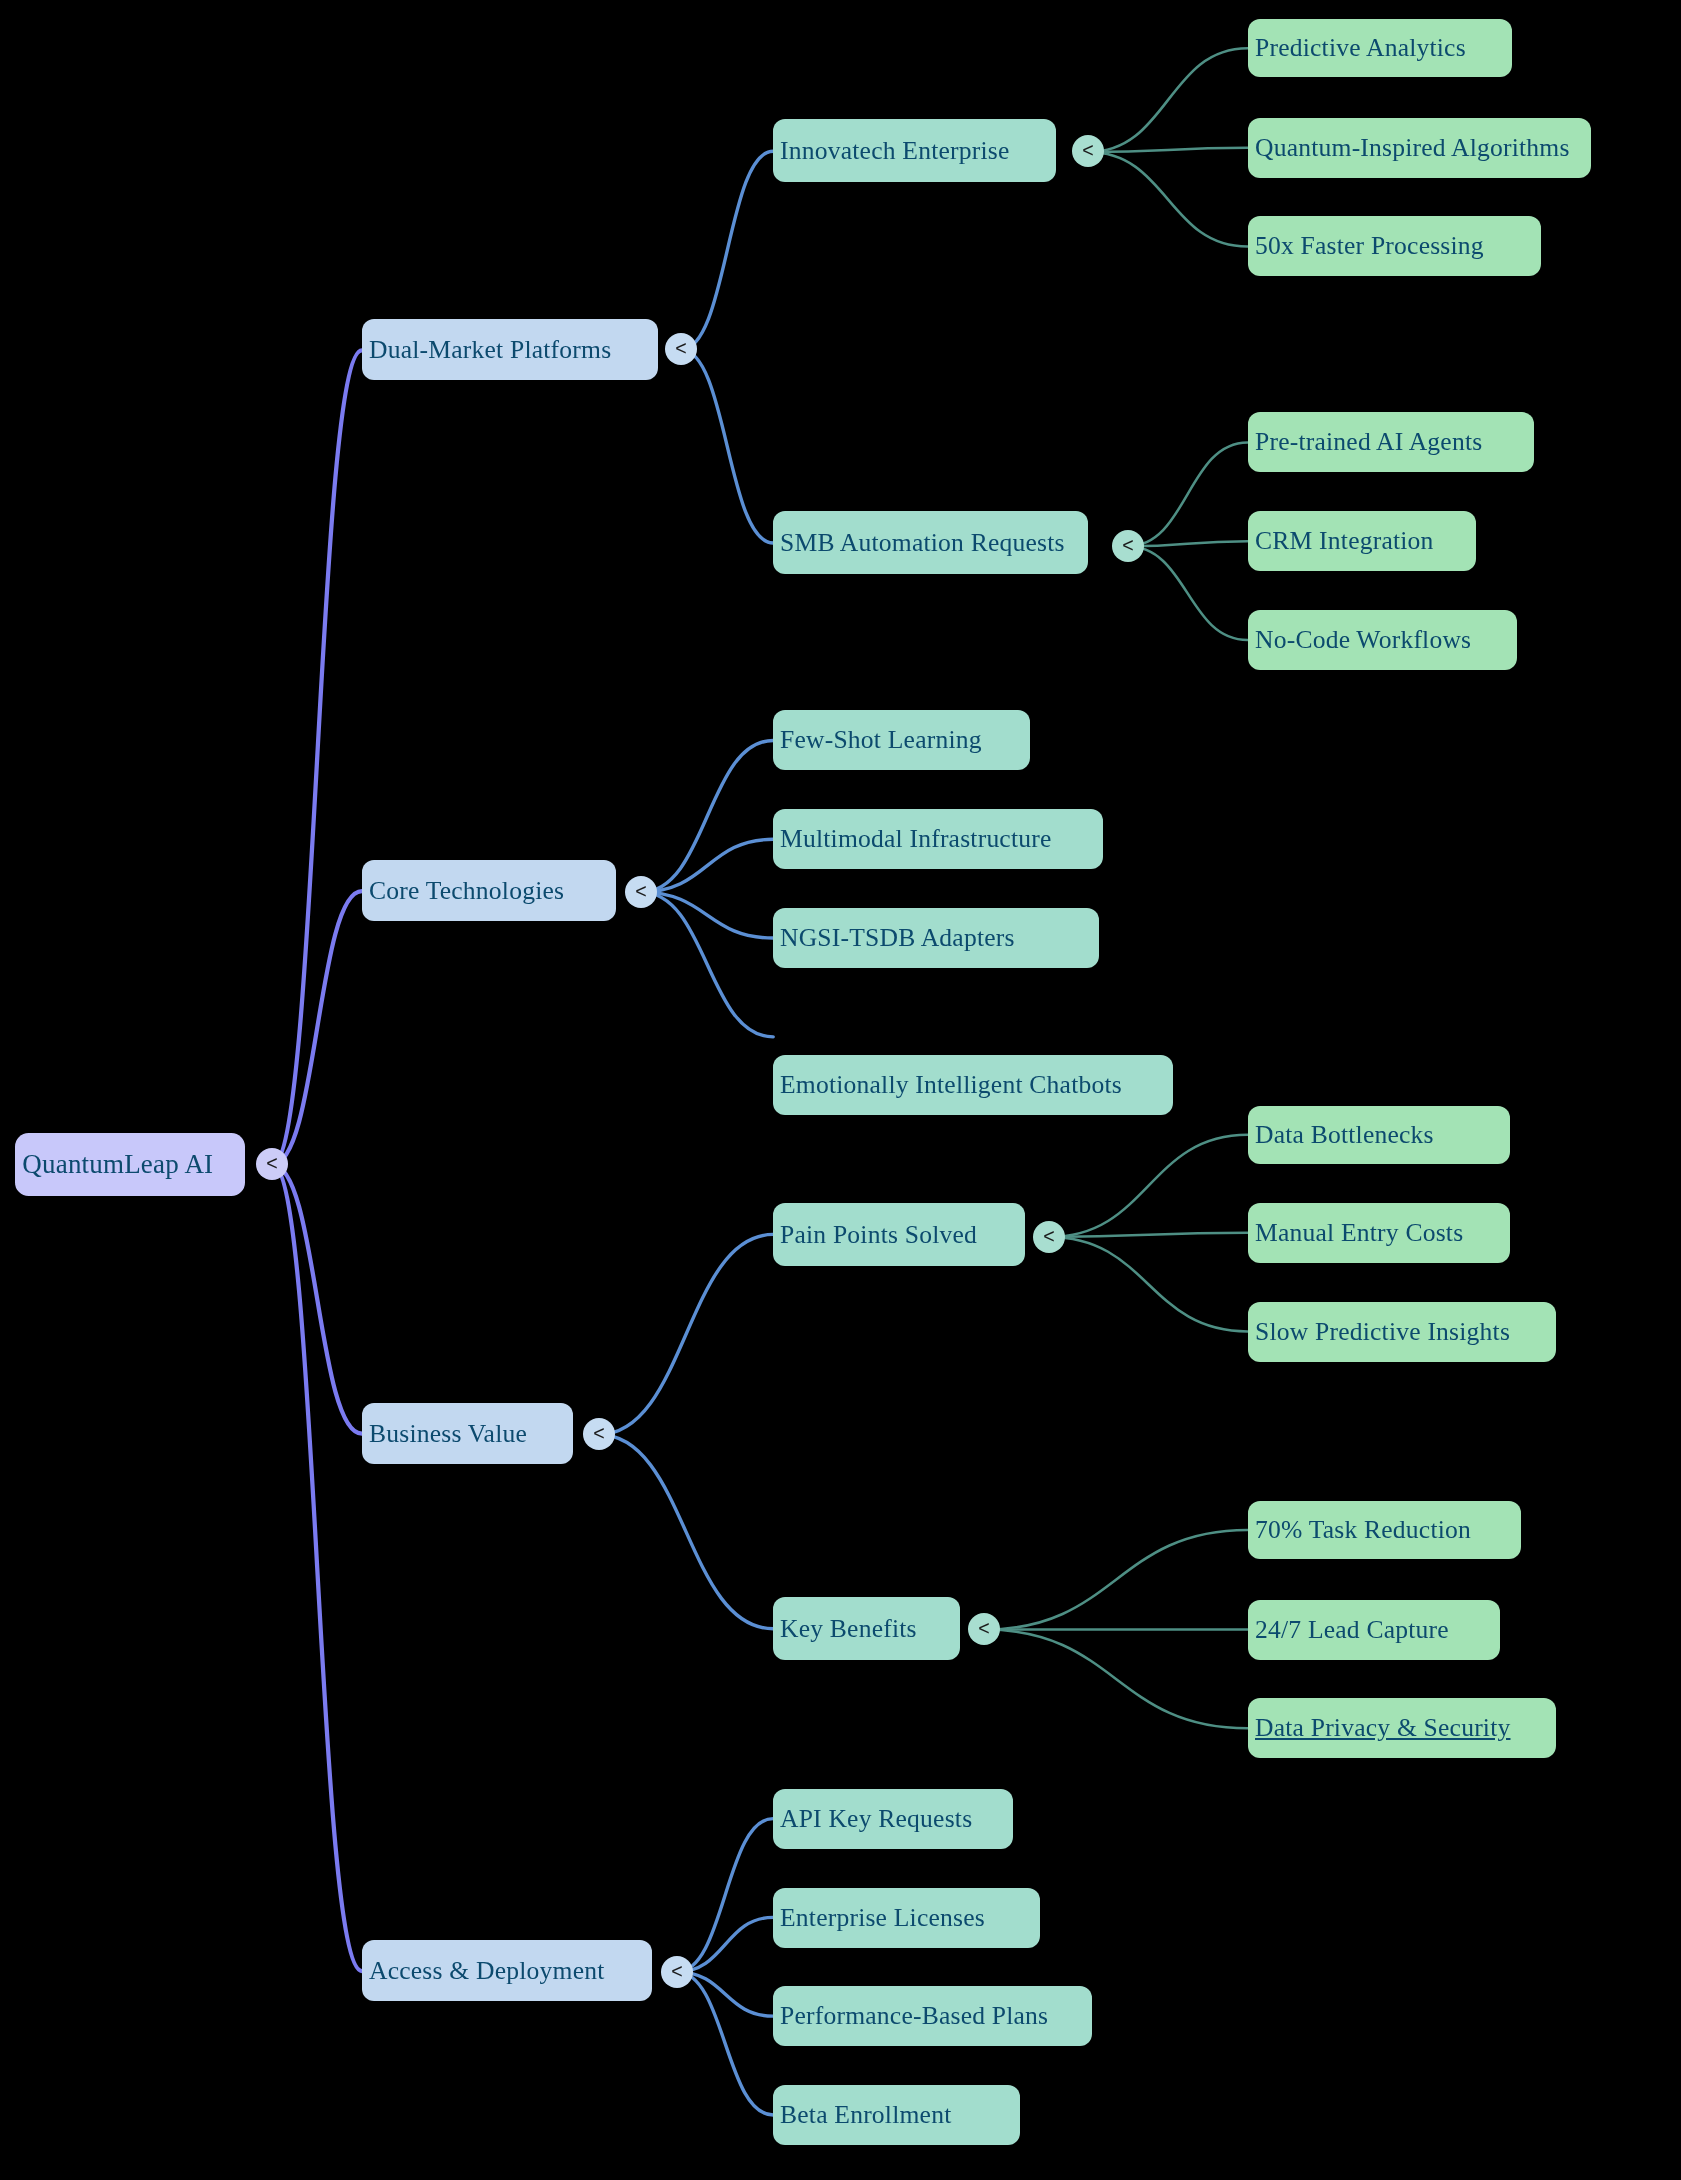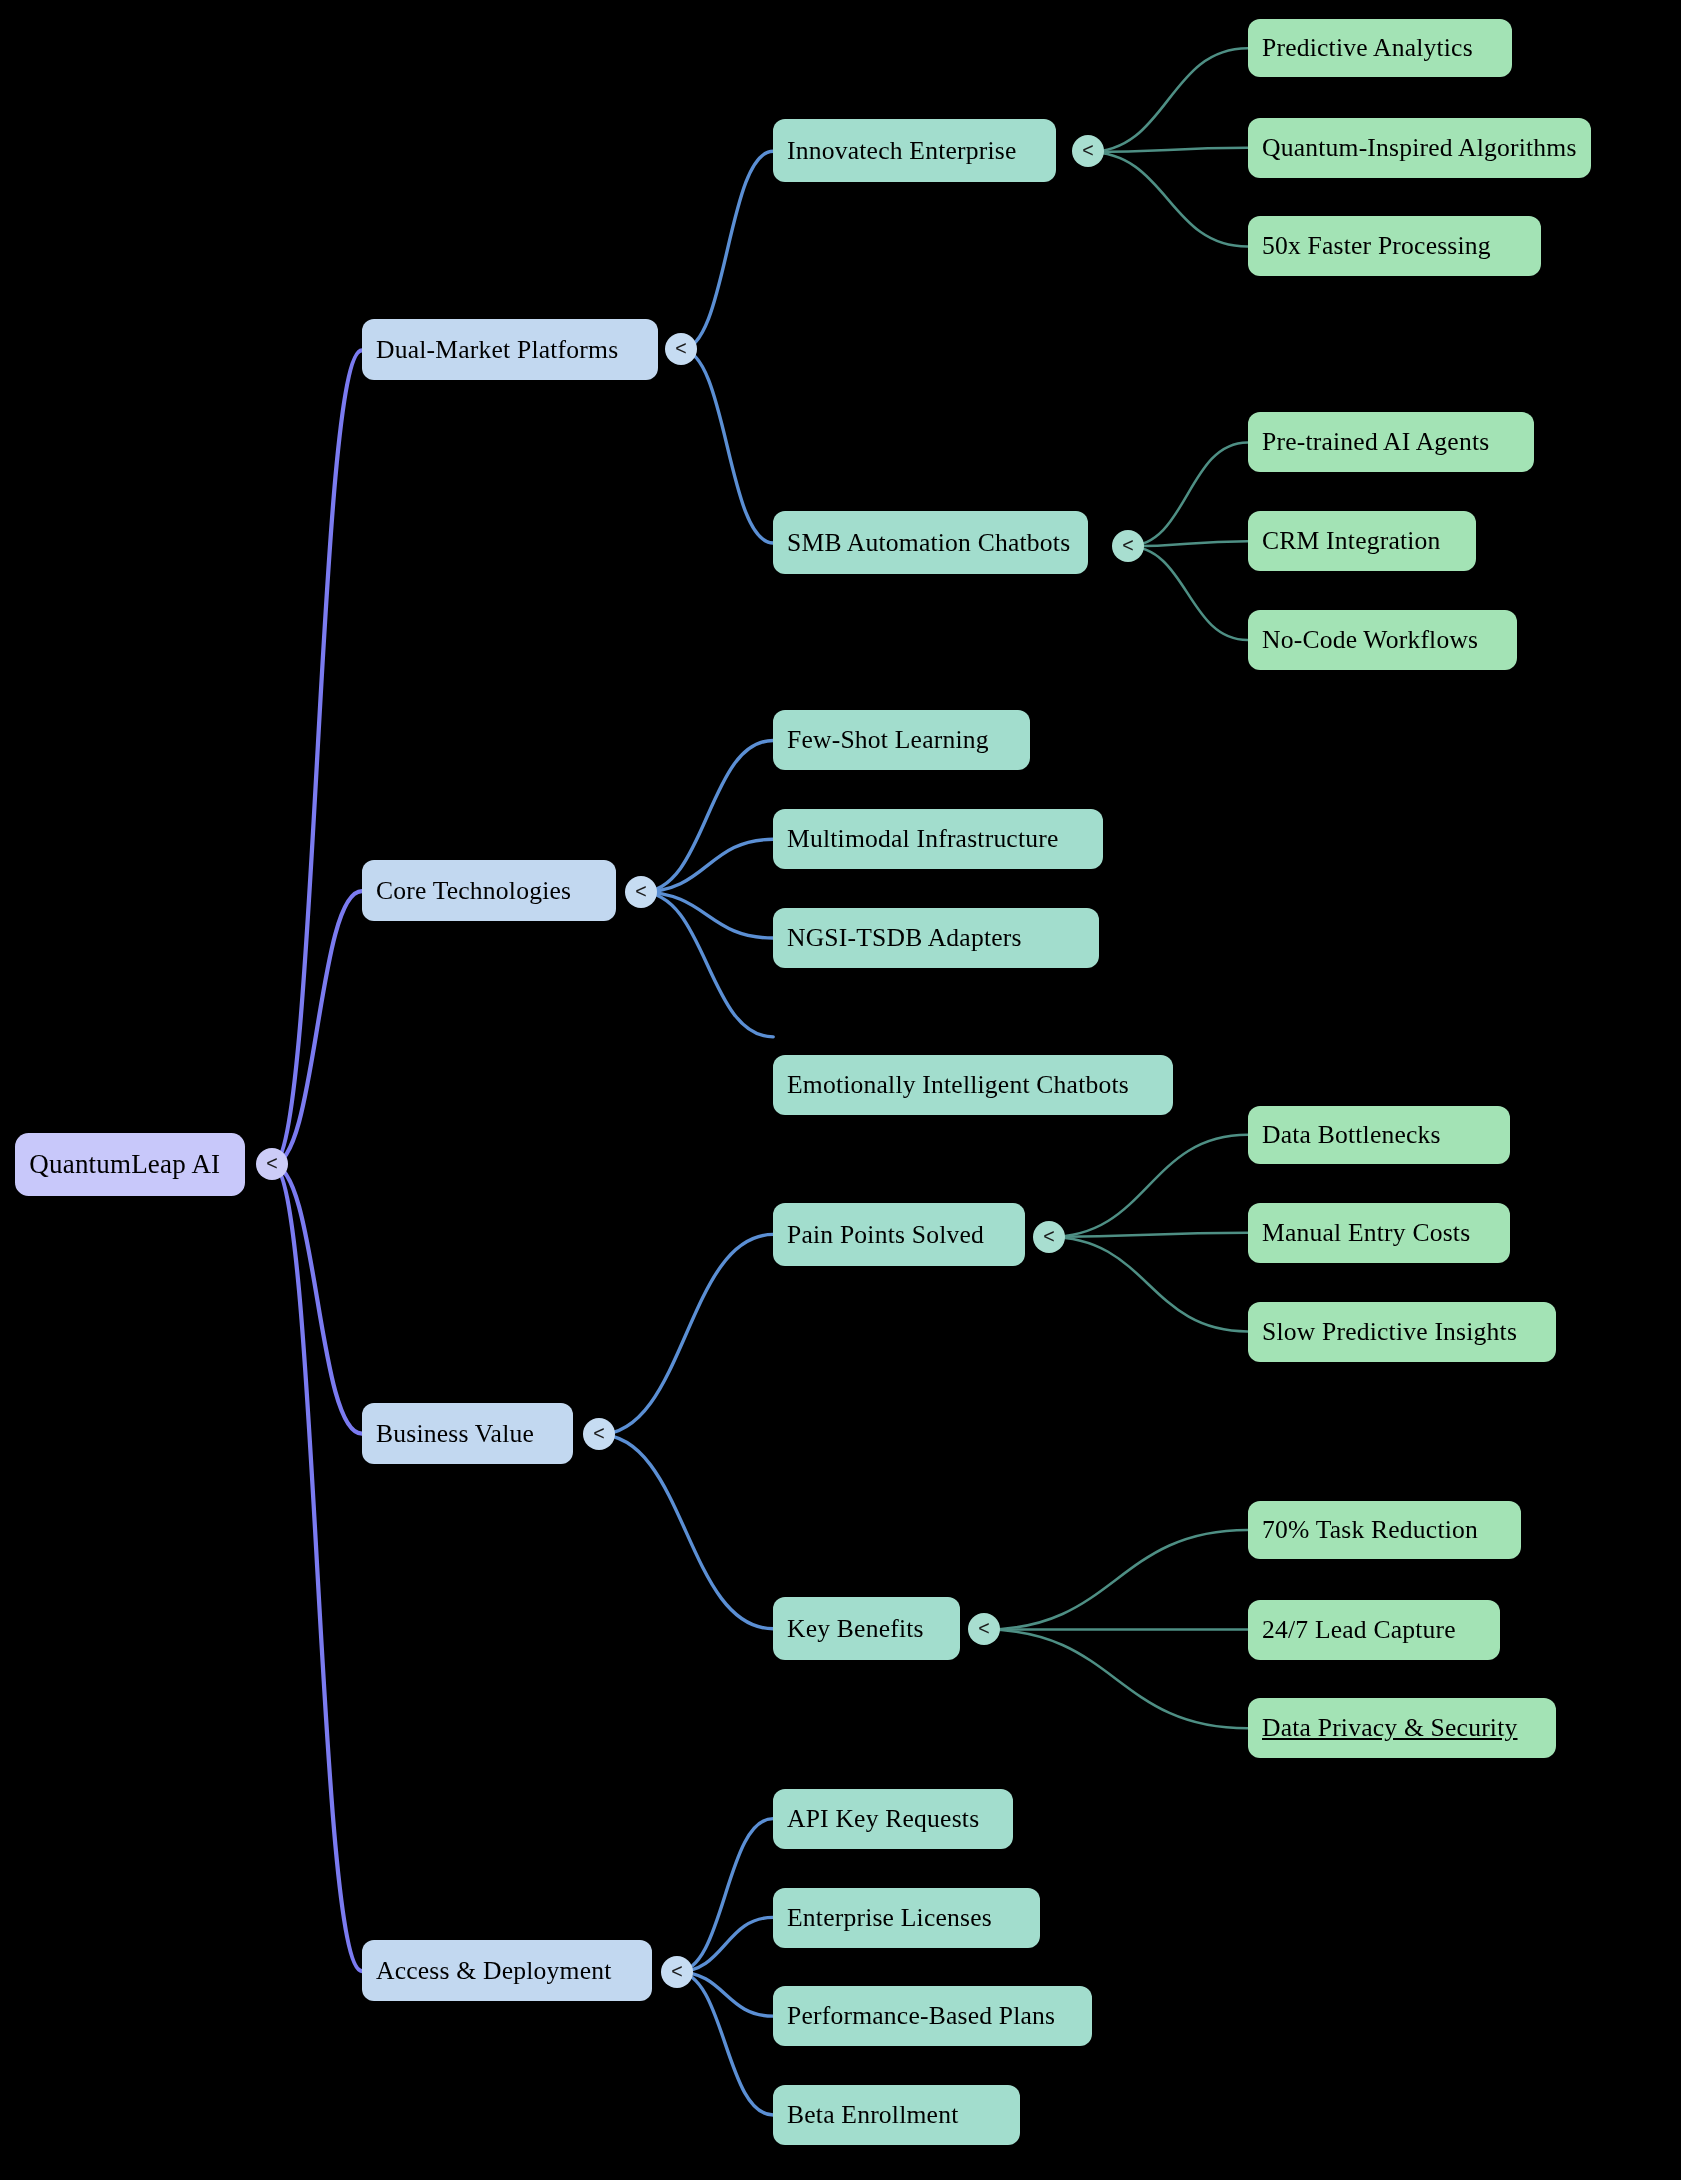--- a/index.html
+++ b/index.html
@@ -22,23 +22,23 @@
     width: 1681px;
     height: 2181px;
     pointer-events: none;
   }
   .node {
     position: absolute;
     box-sizing: border-box;
     display: flex;
     align-items: center;
     border-radius: 12px;
-    color: #000000;
+    color: #0c4a6e;
     white-space: nowrap;
-    padding: 0 14px;
+    padding: 0 7px;
     letter-spacing: 0.2px;
     cursor: default;
   }
   .node .label { display: block; }
 
   .node.root {
     background: #c8c8fa;
     font-size: 27px;
     border-radius: 13.6px;
   }
@@ -128,21 +128,21 @@
     <span class="label">Predictive Analytics</span>
   </div>
   <div class="node lvl3" style="left: 1248px; top: 118px; width: 343px; height: 60px;">
     <span class="label">Quantum-Inspired Algorithms</span>
   </div>
   <div class="node lvl3" style="left: 1248px; top: 216px; width: 293px; height: 60px;">
     <span class="label">50x Faster Processing</span>
   </div>
 
   <div class="node lvl2" style="left: 773px; top: 511px; width: 315px; height: 63px;">
-    <span class="label">SMB Automation Chatbots</span>
+    <span class="label">SMB Automation Requests</span>
   </div>
   <div class="toggle t-teal" style="left: 1112px; top: 530px; width: 32px; height: 32px;">&lt;</div>
 
   <div class="node lvl3" style="left: 1248px; top: 412px; width: 286px; height: 60px;">
     <span class="label">Pre-trained AI Agents</span>
   </div>
   <div class="node lvl3" style="left: 1248px; top: 511px; width: 228px; height: 60px;">
     <span class="label">CRM Integration</span>
   </div>
   <div class="node lvl3" style="left: 1248px; top: 610px; width: 269px; height: 60px;">

